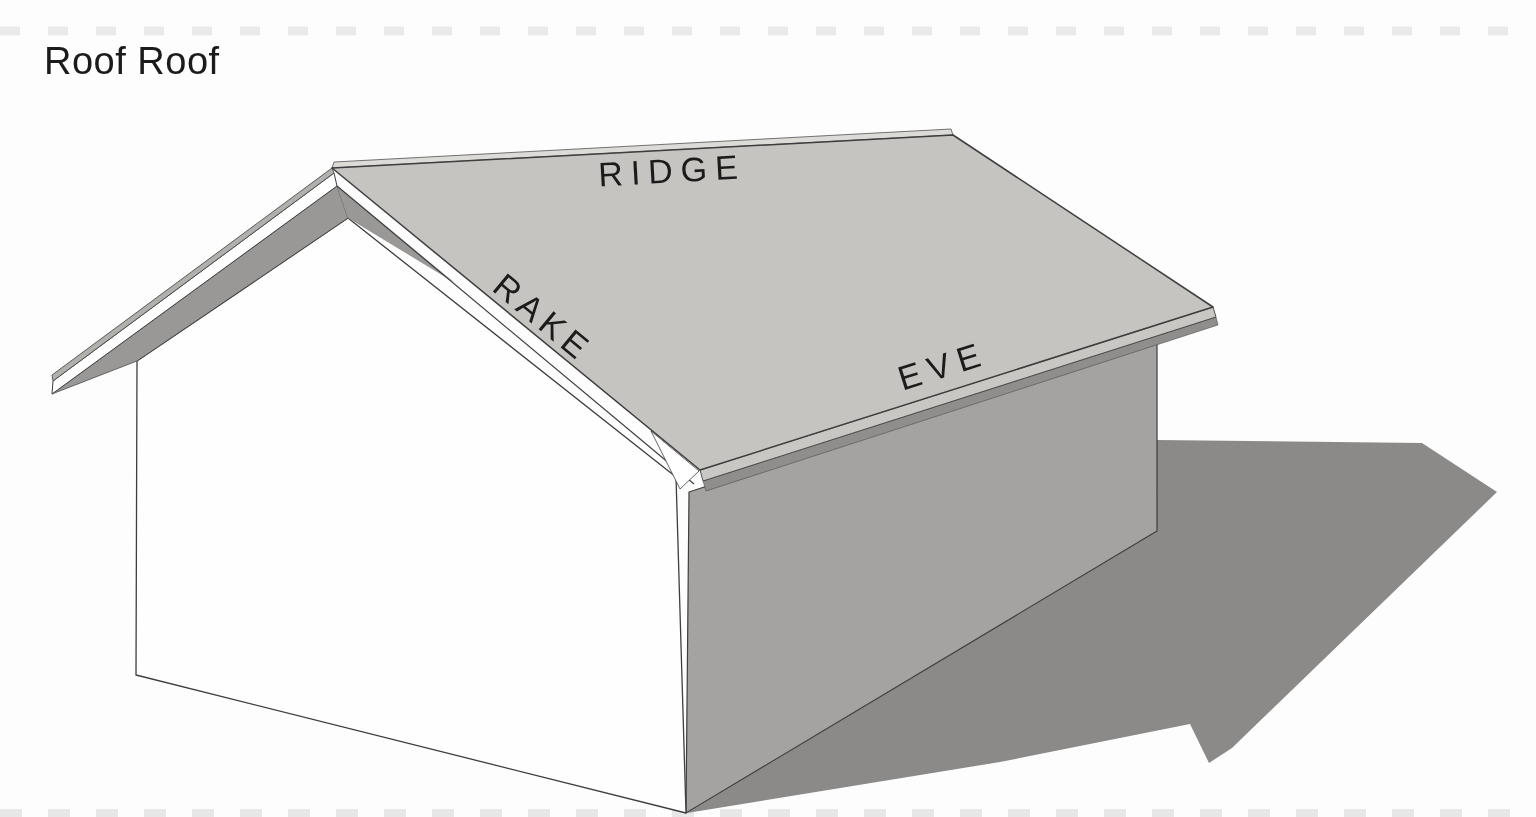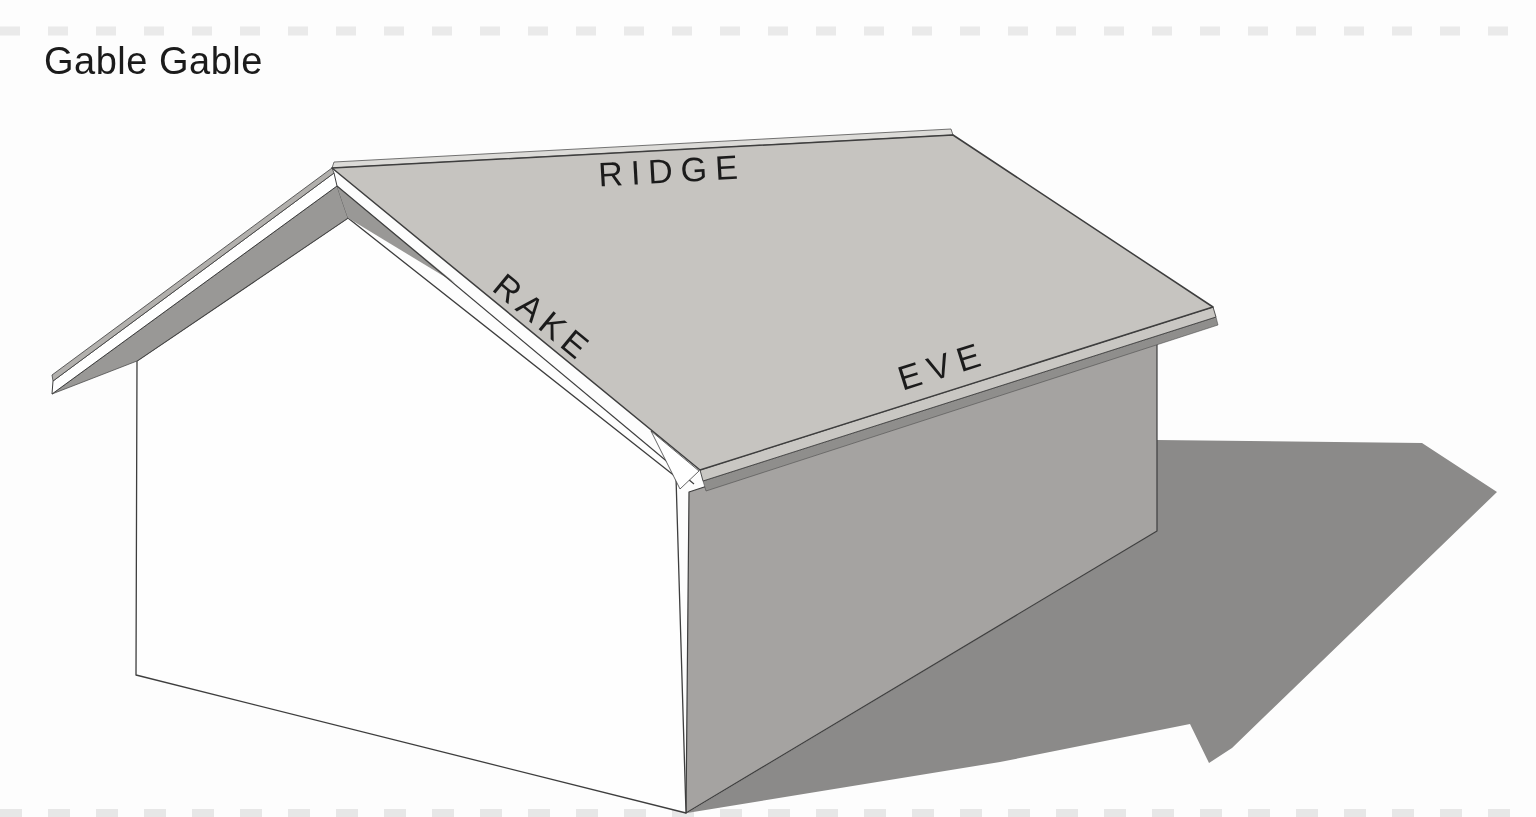--- a/index.html
+++ b/index.html
@@ -51,21 +51,21 @@
 
       <polygon points="332,168 953,135 1213,307 700,470" stroke-width="1.5" fill="#c6c4c0"></polygon>
 
       <line x1="337" y1="186" x2="694" y2="484" stroke-width="1.2"></line>
 
       <polygon points="651,431 699,471 680,489" stroke-width="0.8" fill="#ffffff"></polygon>
 
     </g>
   </svg>
 
-  <h1 class="page-title">Gable Gable</h1>
+  <h1 class="page-title">Roof Roof</h1>
 
   <div class="roof-label label-ridge">RIDGE</div>
 
   <div class="roof-label label-rake">RAKE</div>
 
   <div class="roof-label label-eve">EVE</div>
 
 </div>
 
 </body></html>

